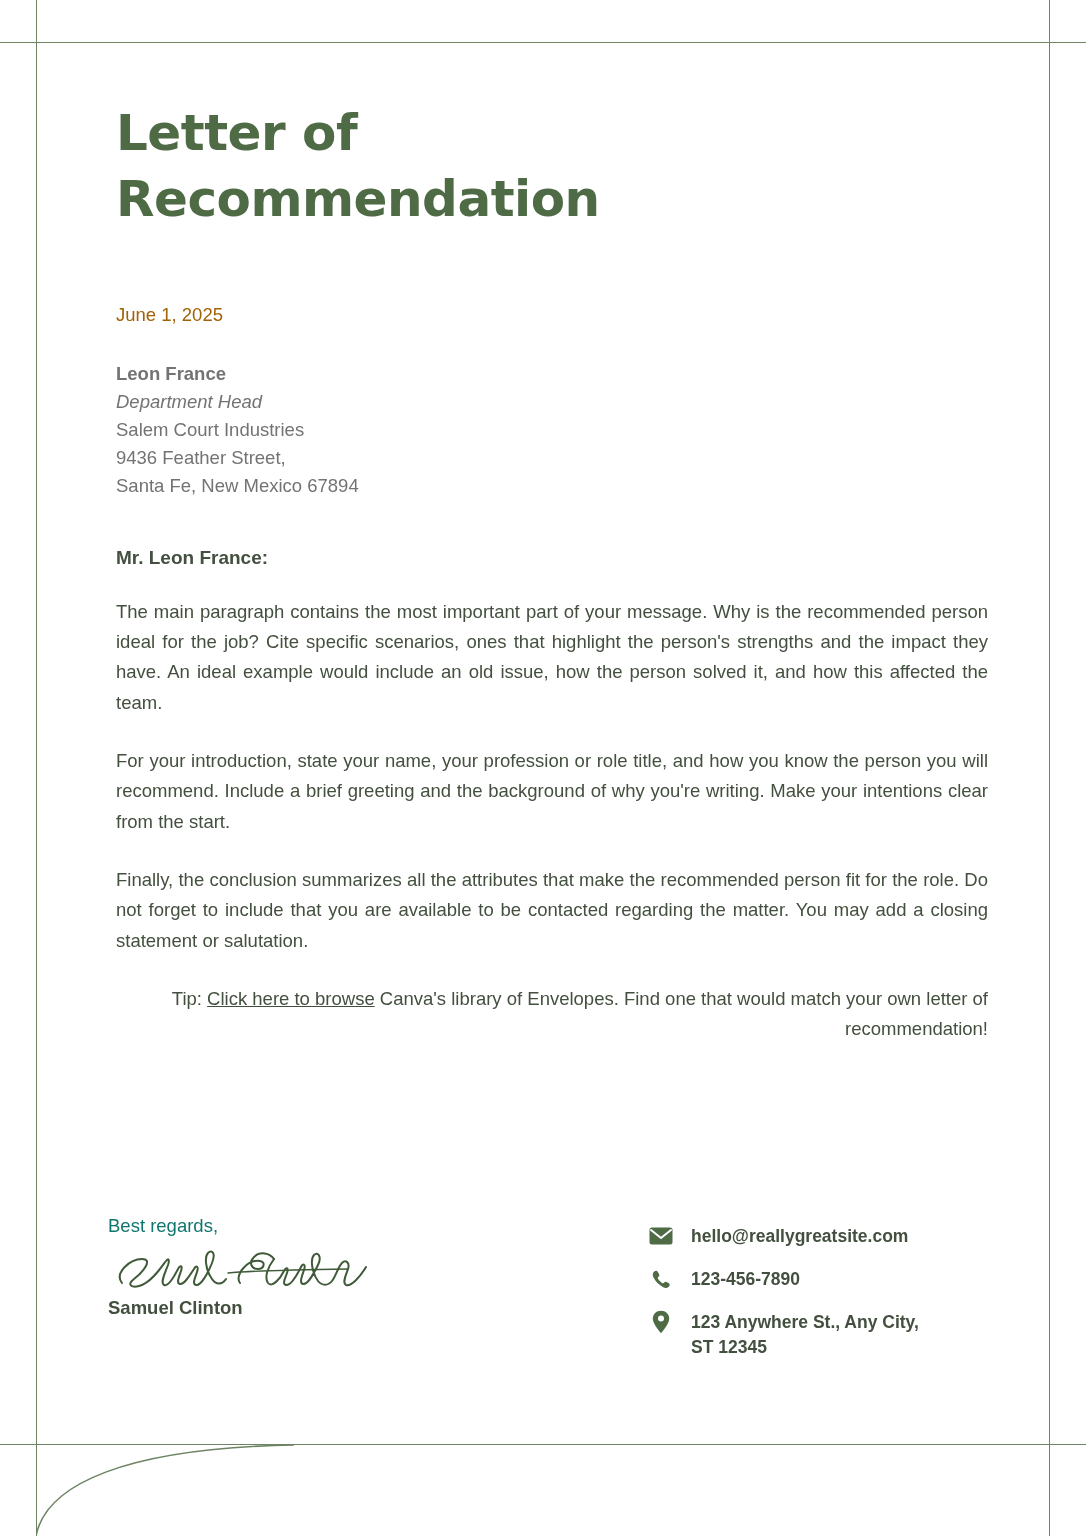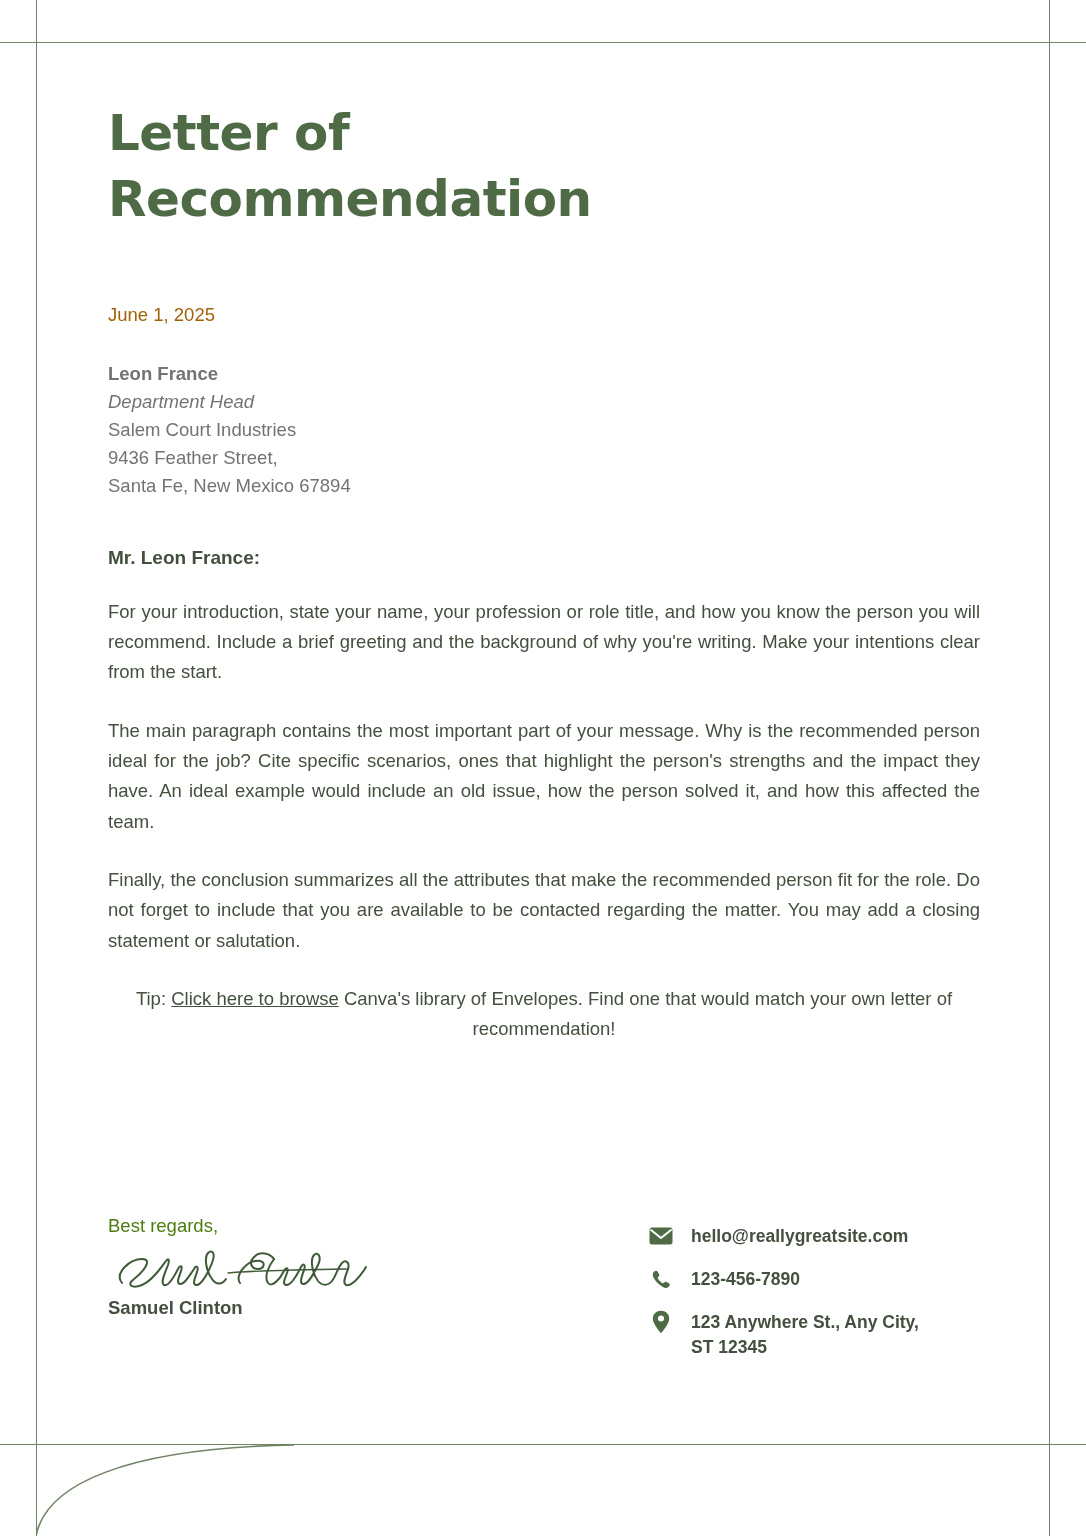--- a/index.html
+++ b/index.html
@@ -40,21 +40,21 @@
   
   .page {
     position: absolute;
     left: 0; top: 0;
     width: 1086px;
     height: 1536px;
   }
 
   .content {
     position: absolute;
-    left: 108px;
+    left: 116px;
     top: 100px;
     width: 872px;
   }
 
   .doc-title {
     font-family: "DejaVu Sans", sans-serif;
     font-weight: bold;
     font-size: 50px;
     line-height: 1.32;
     color: #4e6b46;
@@ -85,37 +85,37 @@
     color: #44503f;
   }
 
   .body-par {
     margin-top: 28px;
     font-size: 18.5px;
     line-height: 1.64;
     text-align: justify;
     color: #44503f;
   }
-  .body-par.tip { text-align: center; }
+  .body-par.tip { text-align: right; }
 
   .tip-link {
     color: #44503f;
     text-decoration: underline;
   }
 
   
   .signoff {
     position: absolute;
     left: 108px;
     top: 1215px;
     width: 430px;
   }
   .signoff .regards {
     font-size: 18.5px;
-    color: #4d7c0f;
+    color: #0f766e;
   }
   .signature {
     margin-top: 6px;
     height: 52px;
   }
   .signature svg { display: block; }
   .signoff .signer-name {
     font-size: 18.5px;
     font-weight: bold;
     color: #44503f;
@@ -182,22 +182,22 @@
     <div class="recipient">
       <div class="name">Leon France</div>
       <div class="role">Department Head</div>
       <div>Salem Court Industries</div>
       <div>9436 Feather Street,</div>
       <div>Santa Fe, New Mexico 67894</div>
     </div>
 
     <div class="salutation">Mr. Leon France:</div>
 
+    <p class="body-par">The main paragraph contains the most important part of your message. Why is the recommended person ideal for the job? Cite specific scenarios, ones that highlight the person's strengths and the impact they have. An ideal example would include an old issue, how the person solved it, and how this affected the team.</p>
     <p class="body-par">For your introduction, state your name, your profession or role title, and how you know the person you will recommend. Include a brief greeting and the background of why you're writing. Make your intentions clear from the start.</p>
-    <p class="body-par">The main paragraph contains the most important part of your message. Why is the recommended person ideal for the job? Cite specific scenarios, ones that highlight the person's strengths and the impact they have. An ideal example would include an old issue, how the person solved it, and how this affected the team.</p>
     <p class="body-par">Finally, the conclusion summarizes all the attributes that make the recommended person fit for the role. Do not forget to include that you are available to be contacted regarding the matter. You may add a closing statement or salutation.</p>
 
     <p class="body-par tip"><span>Tip: </span><a class="tip-link" href="#">Click here to browse</a><span> Canva's library of Envelopes. Find one that would match your own letter of recommendation!</span></p>
 
   </div>
 
   <div class="signoff">
     <div class="regards">Best regards,</div>
     <div class="signature">
       <svg width="300" height="52" viewBox="0 0 300 52" fill="none">

